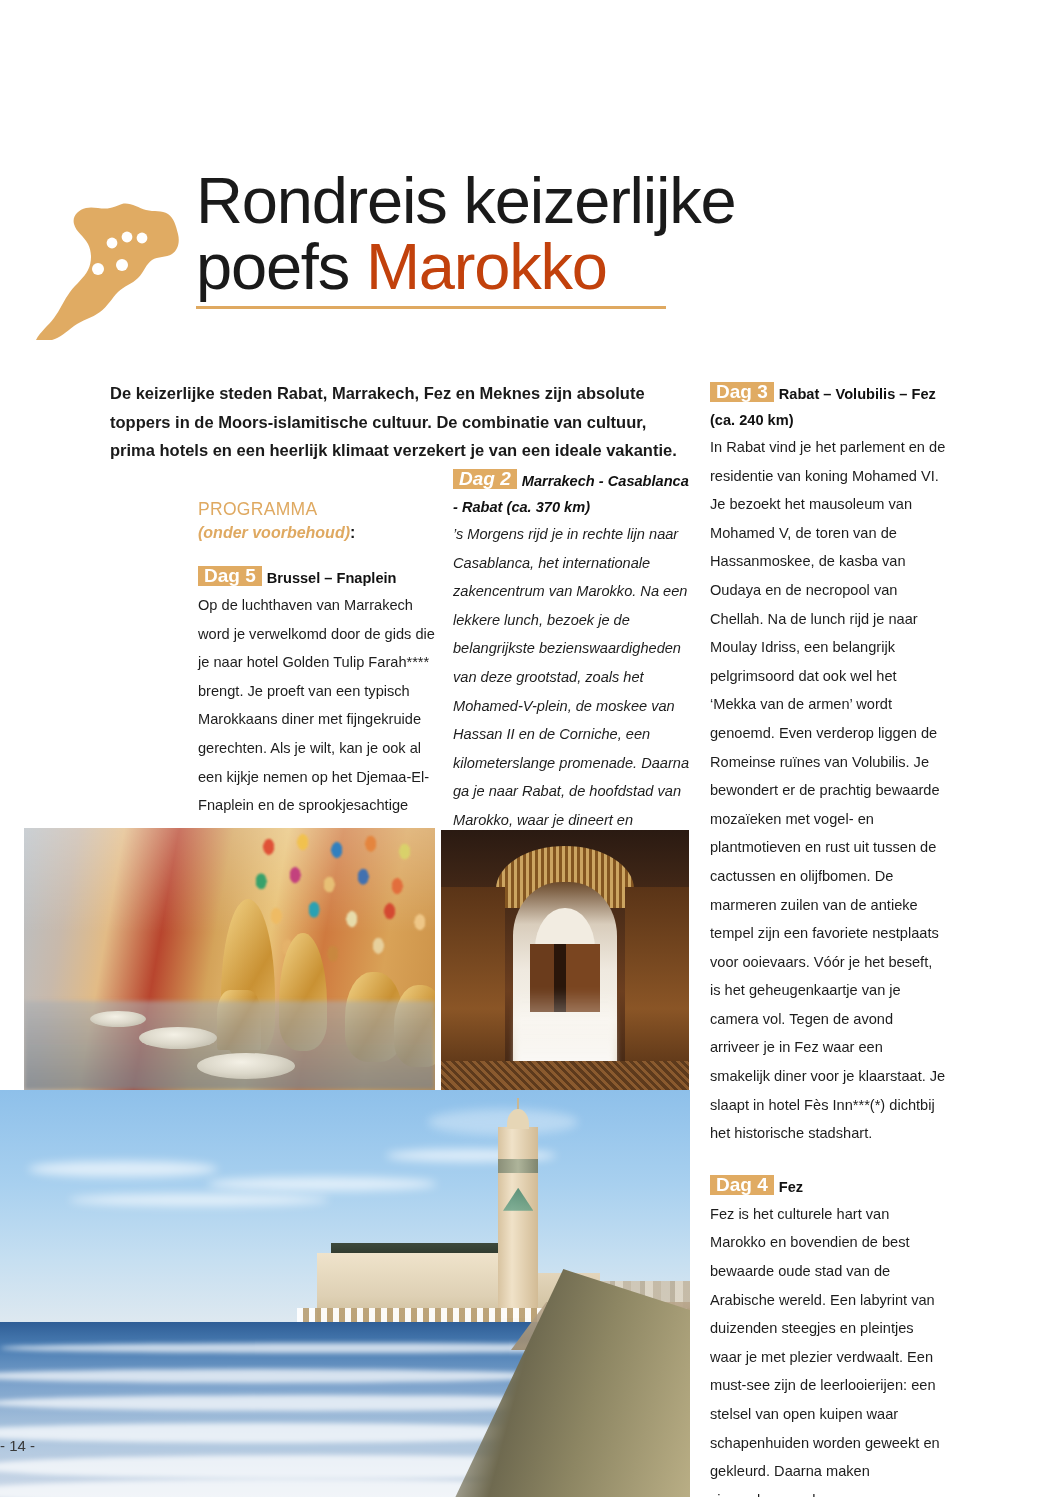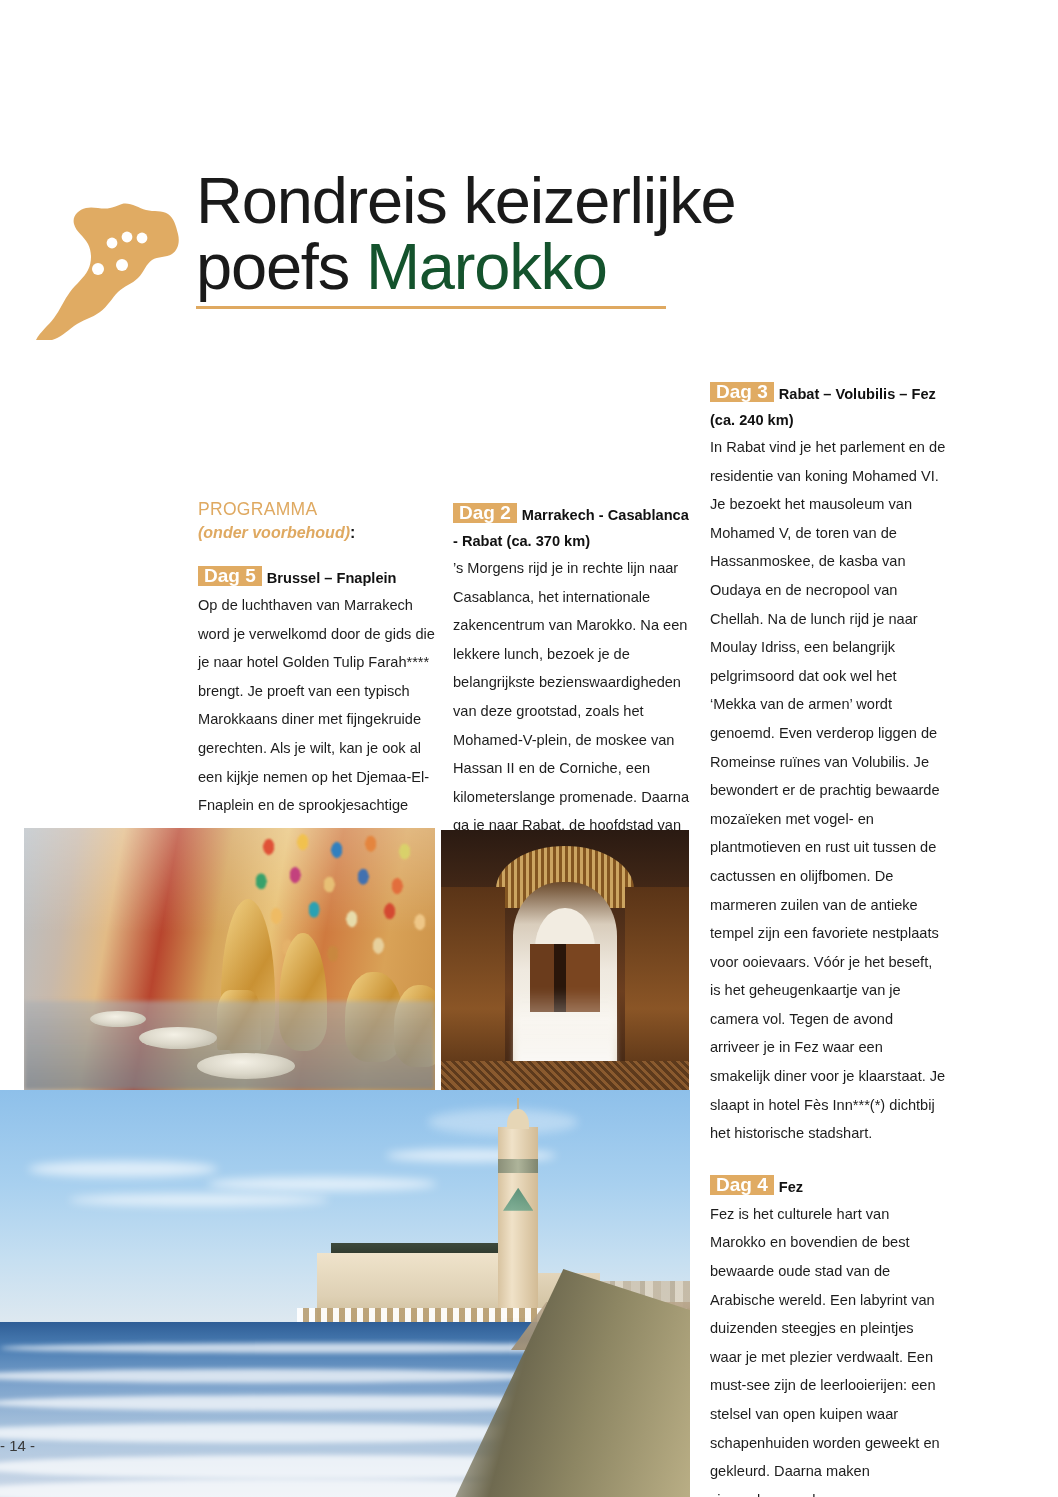--- a/index.html
+++ b/index.html
@@ -44,21 +44,21 @@
   }
   .title-line {
     font-size: 65px;
     line-height: 66px;
     font-weight: 400;
     color: #1a1a1a;
     letter-spacing: -1.2px;
     white-space: nowrap;
     font-family: "Liberation Sans", sans-serif;
   }
-  .title-accent { color: #14532d; }
+  .title-accent { color: #c2410c; }
   .title-rule {
     margin-top: 6px;
     width: 470px;
     height: 3px;
     background: #dfa961;
   }
 
   
   .intro {
     position: absolute;
@@ -72,21 +72,21 @@
   }
 
   
   .col {
     position: absolute;
     font-size: 14.6px;
     line-height: 28.6px;
     color: #1d1d1d;
   }
   .col-1 { left: 198px; top: 498px; width: 238px; }
-  .col-2 { left: 453px; top: 502px; width: 238px; }
+  .col-2 { left: 453px; top: 468px; width: 238px; font-style: italic; }
   .col-3 { left: 710px; top: 381px; width: 236px; }
 
   .programma-head {
     font-size: 17.5px;
     line-height: 22px;
     font-weight: 400;
     color: #dfa961;
     letter-spacing: 0.3px;
     margin-bottom: 1px;
   }
@@ -391,20 +391,21 @@
       </svg>
     </div>
 
     <div class="title-block">
       <div class="title-line">Rondreis keizerlijke</div>
       <div class="title-line"><span>poefs </span><span class="title-accent">Marokko</span></div>
       <div class="title-rule"></div>
     </div>
   </div>
 
+  <div class="intro">De keizerlijke steden Rabat, Marrakech, Fez en Meknes zijn absolute toppers in de Moors-islamitische cultuur. De combinatie van cultuur, prima hotels en een heerlijk klimaat verzekert je van een ideale vakantie.</div>
 
   <div class="col col-1">
     <div class="programma-head">PROGRAMMA</div>
     <div class="programma-sub"><span>(onder voorbehoud)</span><span class="colon">:</span></div>
 
     <div class="day-head"><span class="badge">Dag 5</span><span>Brussel – Fnaplein</span></div>
     <div class="body-text">Op de luchthaven van Marrakech word je verwelkomd door de gids die je naar hotel Golden Tulip Farah**** brengt. Je proeft van een typisch Marokkaans diner met fijngekruide gerechten. Als je wilt, kan je ook al een kijkje nemen op het Djemaa-El- Fnaplein en de sprookjesachtige sfeer van Marrakech opsnuiven.</div>
   </div>
 
   <div class="col col-2">

